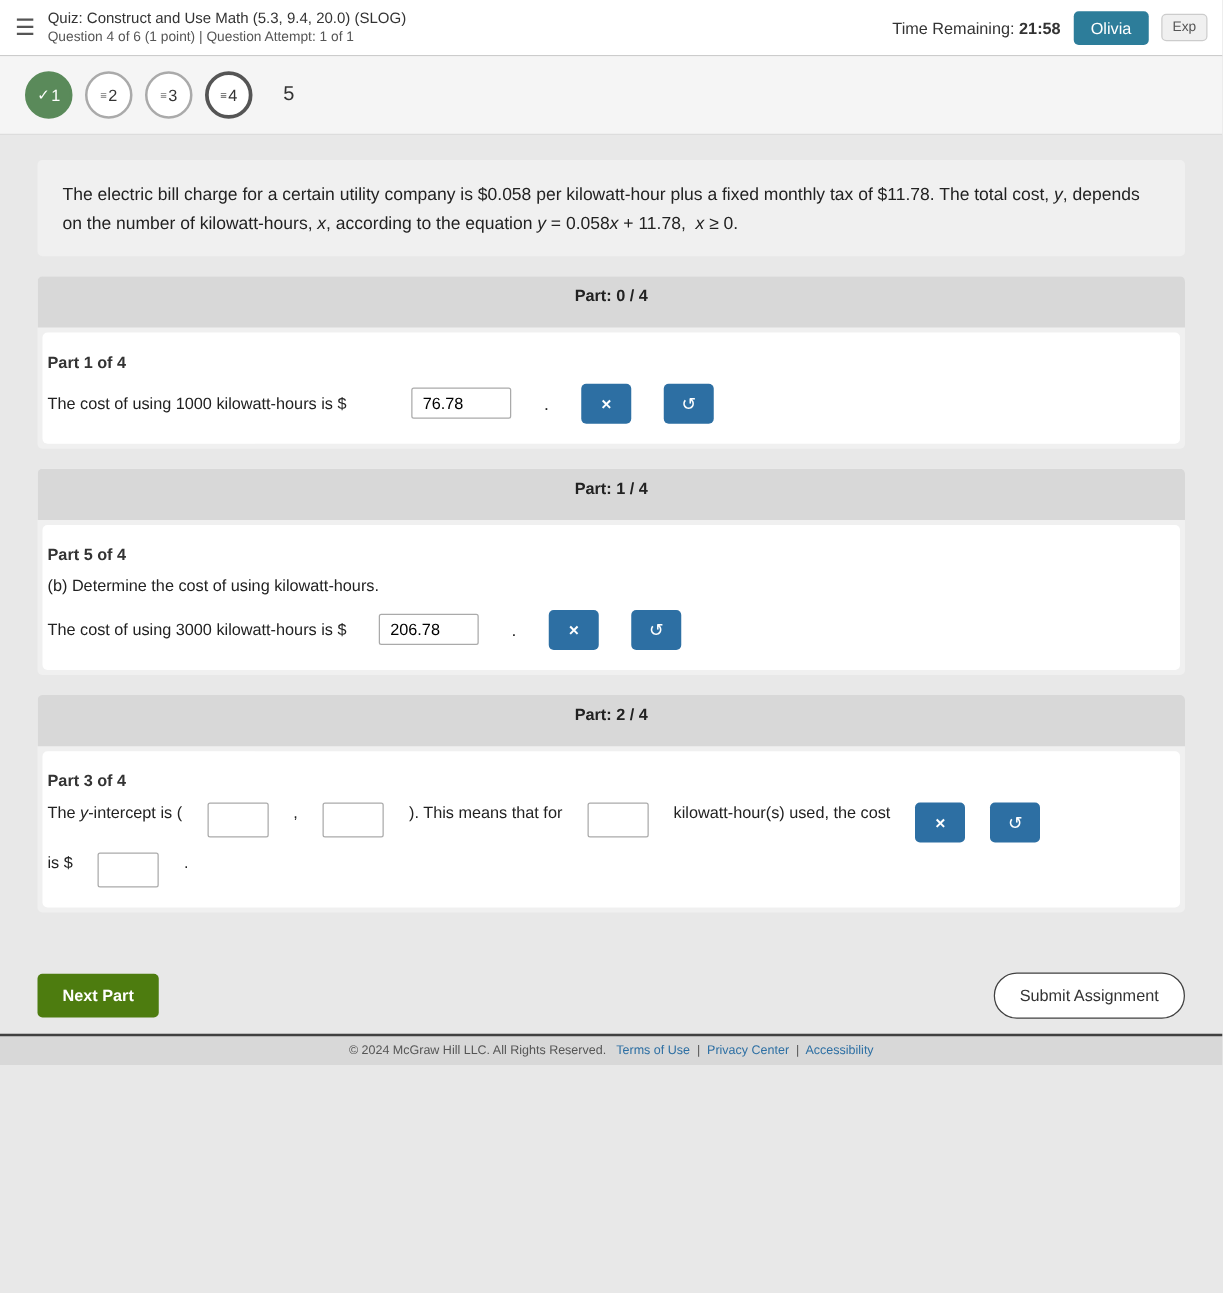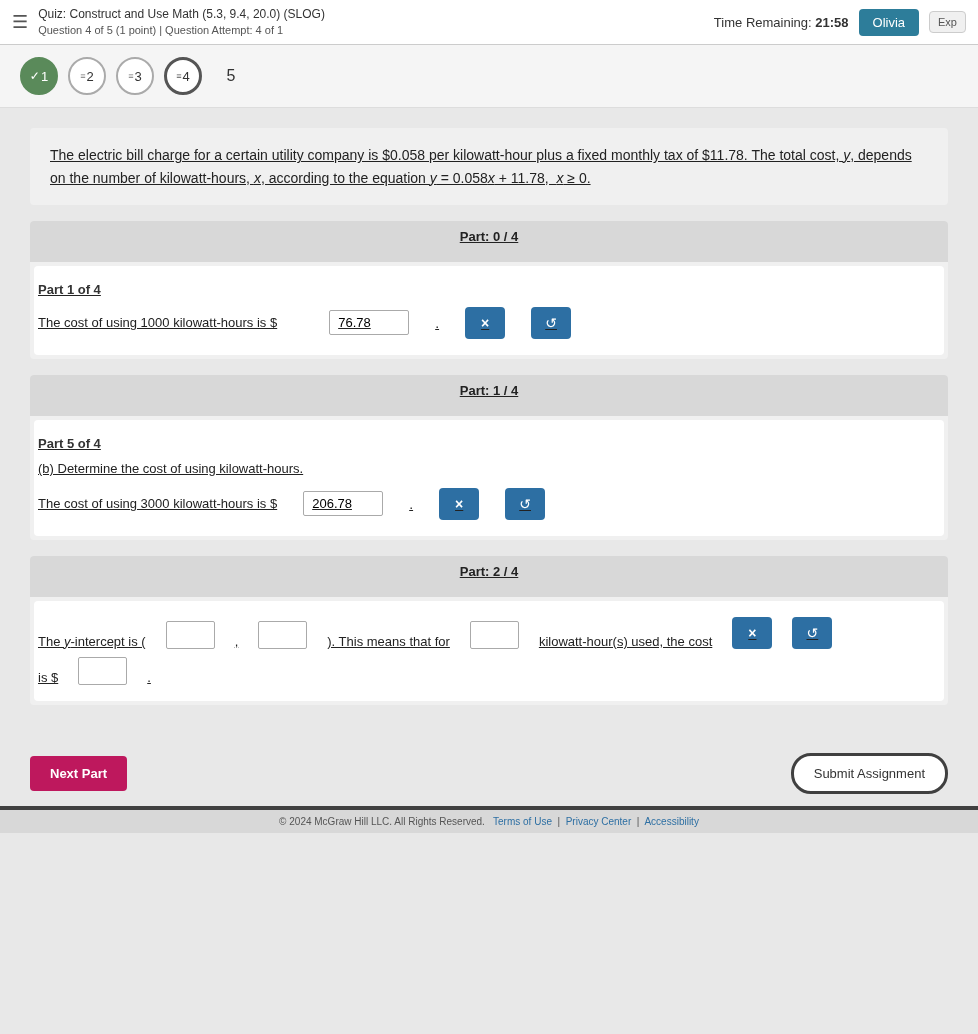--- a/index.html
+++ b/index.html
@@ -107,21 +107,20 @@
       font-size: 9px;
       color: #777;
       margin-right: 1px;
     }
     .q-btn.active .prefix { color: #555; }
 
     
     .main-content {
       padding: 20px 30px;
       background: #e8e8e8;
-      text-decoration: underline;
     }
 
     
     .problem-statement {
       background: #f0f0f0;
       padding: 16px 20px;
       margin-bottom: 16px;
       border-radius: 4px;
       line-height: 1.6;
       font-size: 14px;
@@ -215,21 +214,21 @@
 
     
     .part3-answer-row {
       display: flex;
       align-items: flex-start;
       flex-direction: column;
       gap: 8px;
     }
     .part3-line {
       display: flex;
-      align-items: flex-end;
+      align-items: flex-start;
       gap: 20px;
       flex-wrap: wrap;
       font-size: 13px;
     }
     .input-box {
       display: inline-flex;
       align-items: center;
       border: 1px solid #aaa;
       padding: 2px 6px;
       font-size: 13px;
@@ -241,64 +240,64 @@
 
     
     .footer-bar {
       background: #e8e8e8;
       padding: 12px 30px;
       display: flex;
       align-items: center;
       justify-content: space-between;
     }
     .next-part-btn {
-      background: #be185d;
+      background: #4d7c0f;
       color: #fff;
       border: none;
       padding: 10px 20px;
       border-radius: 4px;
       cursor: pointer;
       font-size: 13px;
       font-weight: bold;
       text-align: right;
     }
     .submit-btn {
       background: #fff;
       color: #333;
-      border: 3px solid #404040;
+      border: 1px solid #404040;
       padding: 10px 20px;
       border-radius: 20px;
       cursor: pointer;
       font-size: 13px;
     }
     .copyright-bar {
       background: #d8d8d8;
       padding: 6px 30px;
       font-size: 10px;
       color: #555;
       text-align: center;
-      border-top: 4px solid #404040;
+      border-top: 2px solid #404040;
     }
     .copyright-bar a {
       color: #2d6fa3;
       text-decoration: none;
     }
 
     
     .math { font-style: italic; }
   </style>
 </head>
 <body>
 
 <header class="header">
   <div class="header-left">
     <span class="hamburger">☰</span>
     <div class="header-title">
       <div>Quiz: Construct and Use Math (5.3, 9.4, 20.0) (SLOG)</div>
-      <div class="subtitle">Question 4 of 5 (1 point)  |  Question Attempt: 4 of 1</div>
+      <div class="subtitle">Question 4 of 6 (1 point)  |  Question Attempt: 1 of 1</div>
     </div>
   </div>
   <div class="header-right">
     <span class="time-remaining">
       <span>Time Remaining:</span>
       <strong>21:58</strong>
     </span>
     <button class="user-btn">Olivia</button>
     <button class="expand-btn">Exp</button>
   </div>
@@ -370,20 +369,21 @@
   </div>
 
   <div class="part-card">
     <div class="part-header">
       <span>Part: 2 / 4</span>
       <div class="progress-bar-container">
         <div class="progress-bar-fill" style="width: 50%;"></div>
       </div>
     </div>
     <div class="part-body">
+      <div class="part-subtitle">Part 3 of 4</div>
       <div class="part3-answer-row">
         <div class="part3-line">
           <span>The <span class="math">y</span>-intercept is (</span>
           <div class="input-box">
             <input type="text" style="border: none; outline: none; width: 35px; font-size: 13px;" value="">
           </div>
           <span>,</span>
           <div class="input-box">
             <input type="text" style="border: none; outline: none; width: 35px; font-size: 13px;" value="">
           </div>

